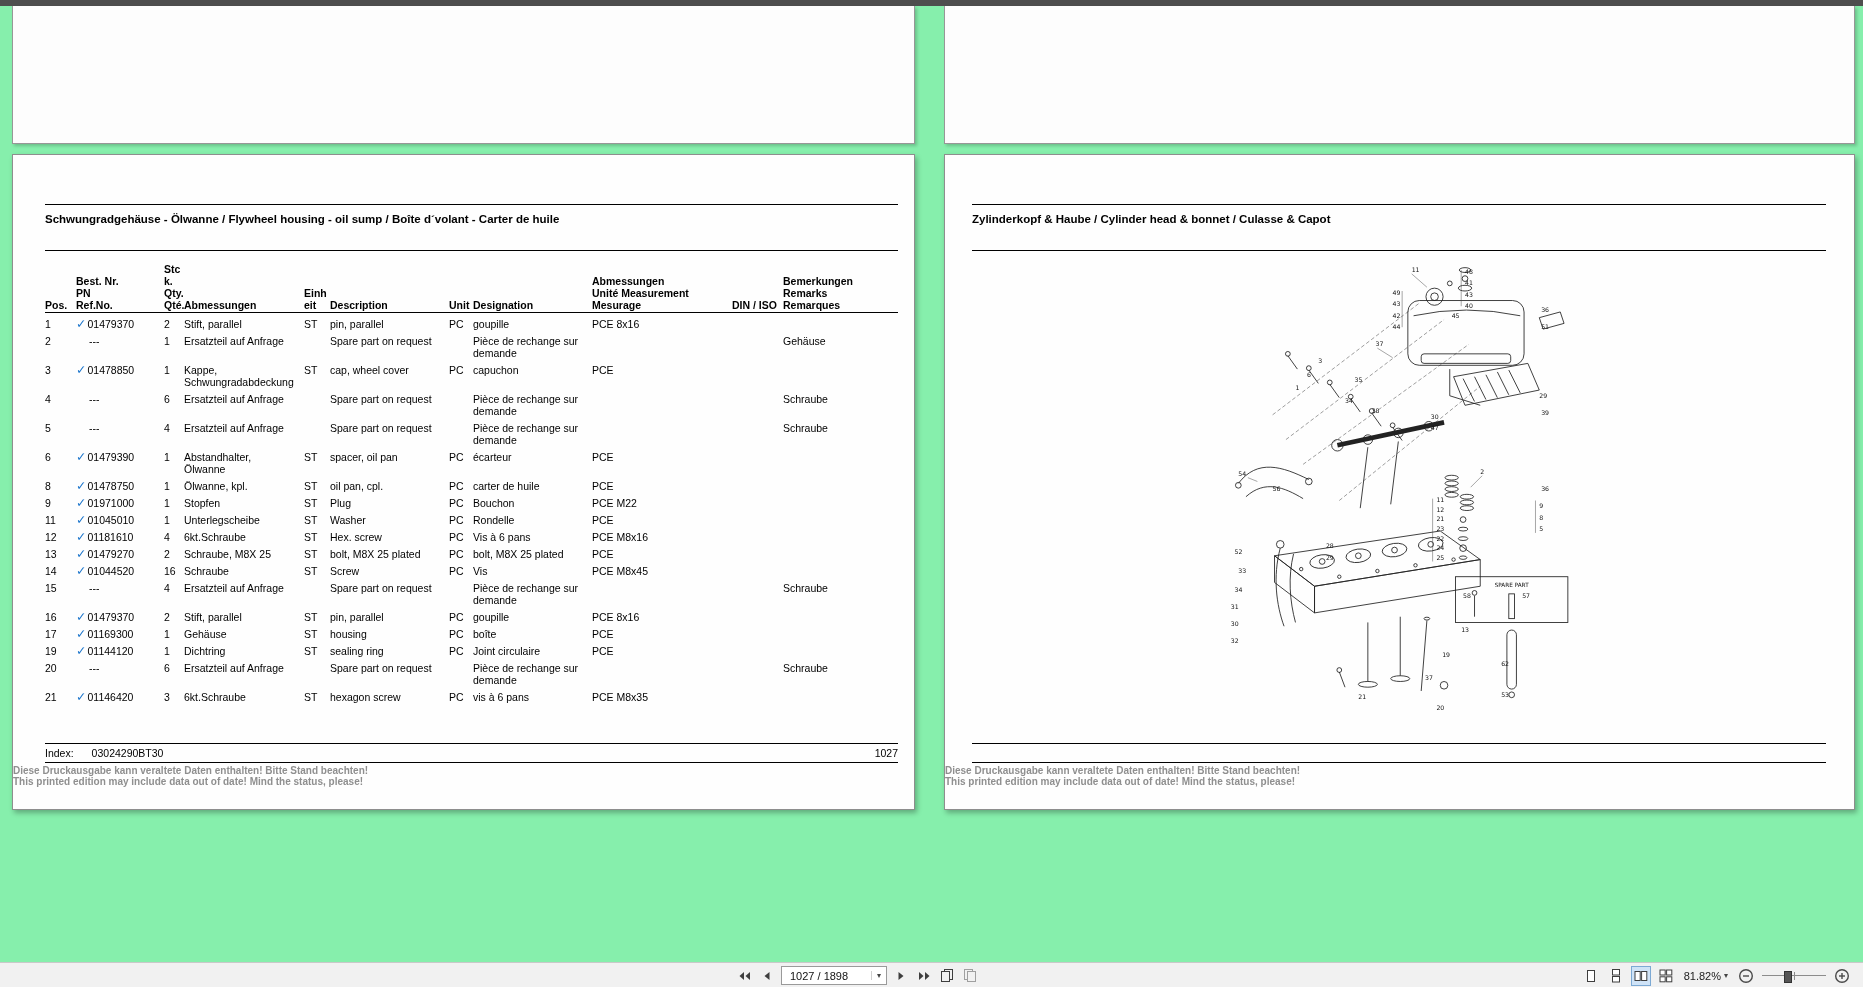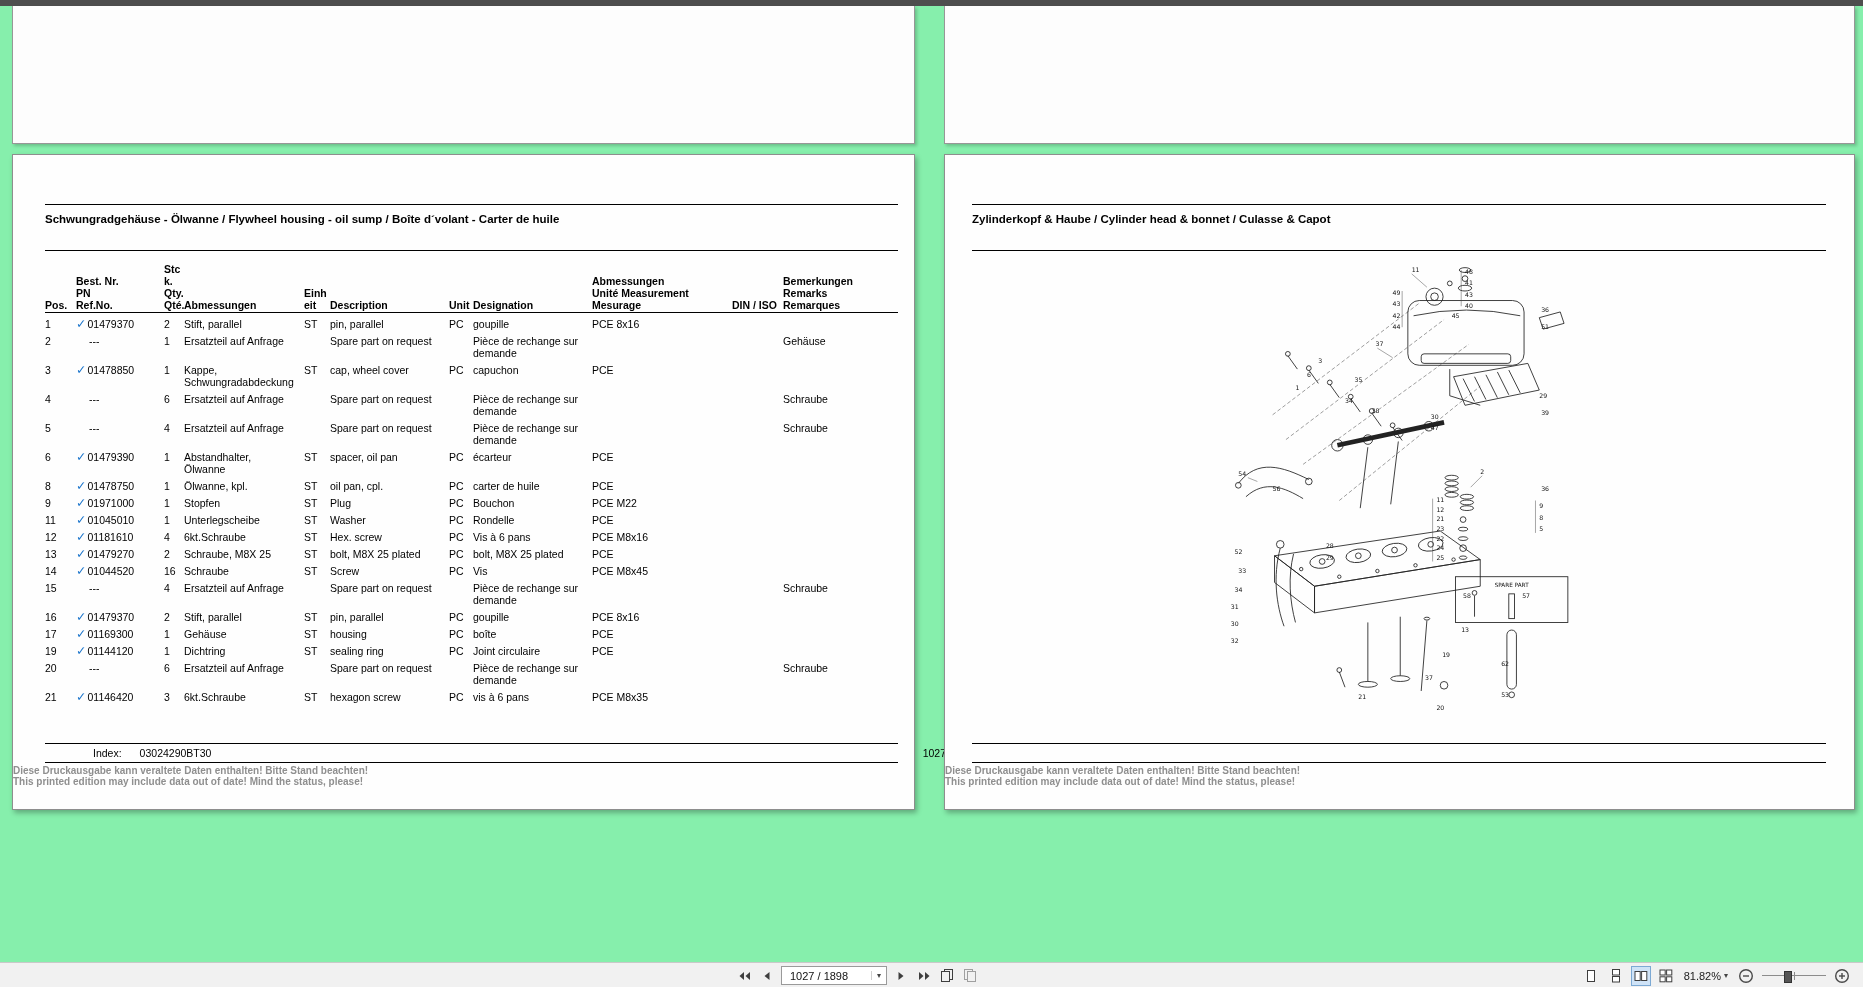--- a/index.html
+++ b/index.html
@@ -35,21 +35,21 @@
 
   .tbody{position:absolute;left:32px;top:163px;width:853px;}
   .trow{display:grid;grid-template-columns:var(--cols);margin-bottom:5px;font-size:10.5px;line-height:12px;color:#000;}
   .cell{padding-right:10px;}
   .cell.col-part{white-space:nowrap;padding-right:2px;}
   .cell.col-pos{padding-right:2px;}
   .cell.col-qty{padding-right:2px;}
   .chk{color:#1d76cc;font-weight:700;font-size:12.5px;margin-right:1px;}
   .nochk{margin-left:13px;}
 
-  .frow{position:absolute;top:592px;font-size:10.5px;color:#000;margin-left:48px;}
+  .frow{position:absolute;top:592px;font-size:10.5px;color:#000;}
   .page.left .frow{left:32px;width:853px;}
   .page.right .frow{left:27px;width:854px;}
   .idx-val{margin-left:18px;}
   .pageno{position:absolute;right:0;top:0;}
 
   .disclaimer{position:absolute;top:611px;left:0;width:100%;text-align:left;font-size:10px;line-height:10.5px;color:#8f8f8f;font-weight:bold;}
 
   .diagram{position:absolute;left:280px;top:106px;width:400px;height:460px;}
   .diagram svg{width:100%;height:100%;}
   #callouts text{font-size:6.5px;fill:#111;font-family:"DejaVu Sans",sans-serif;}

